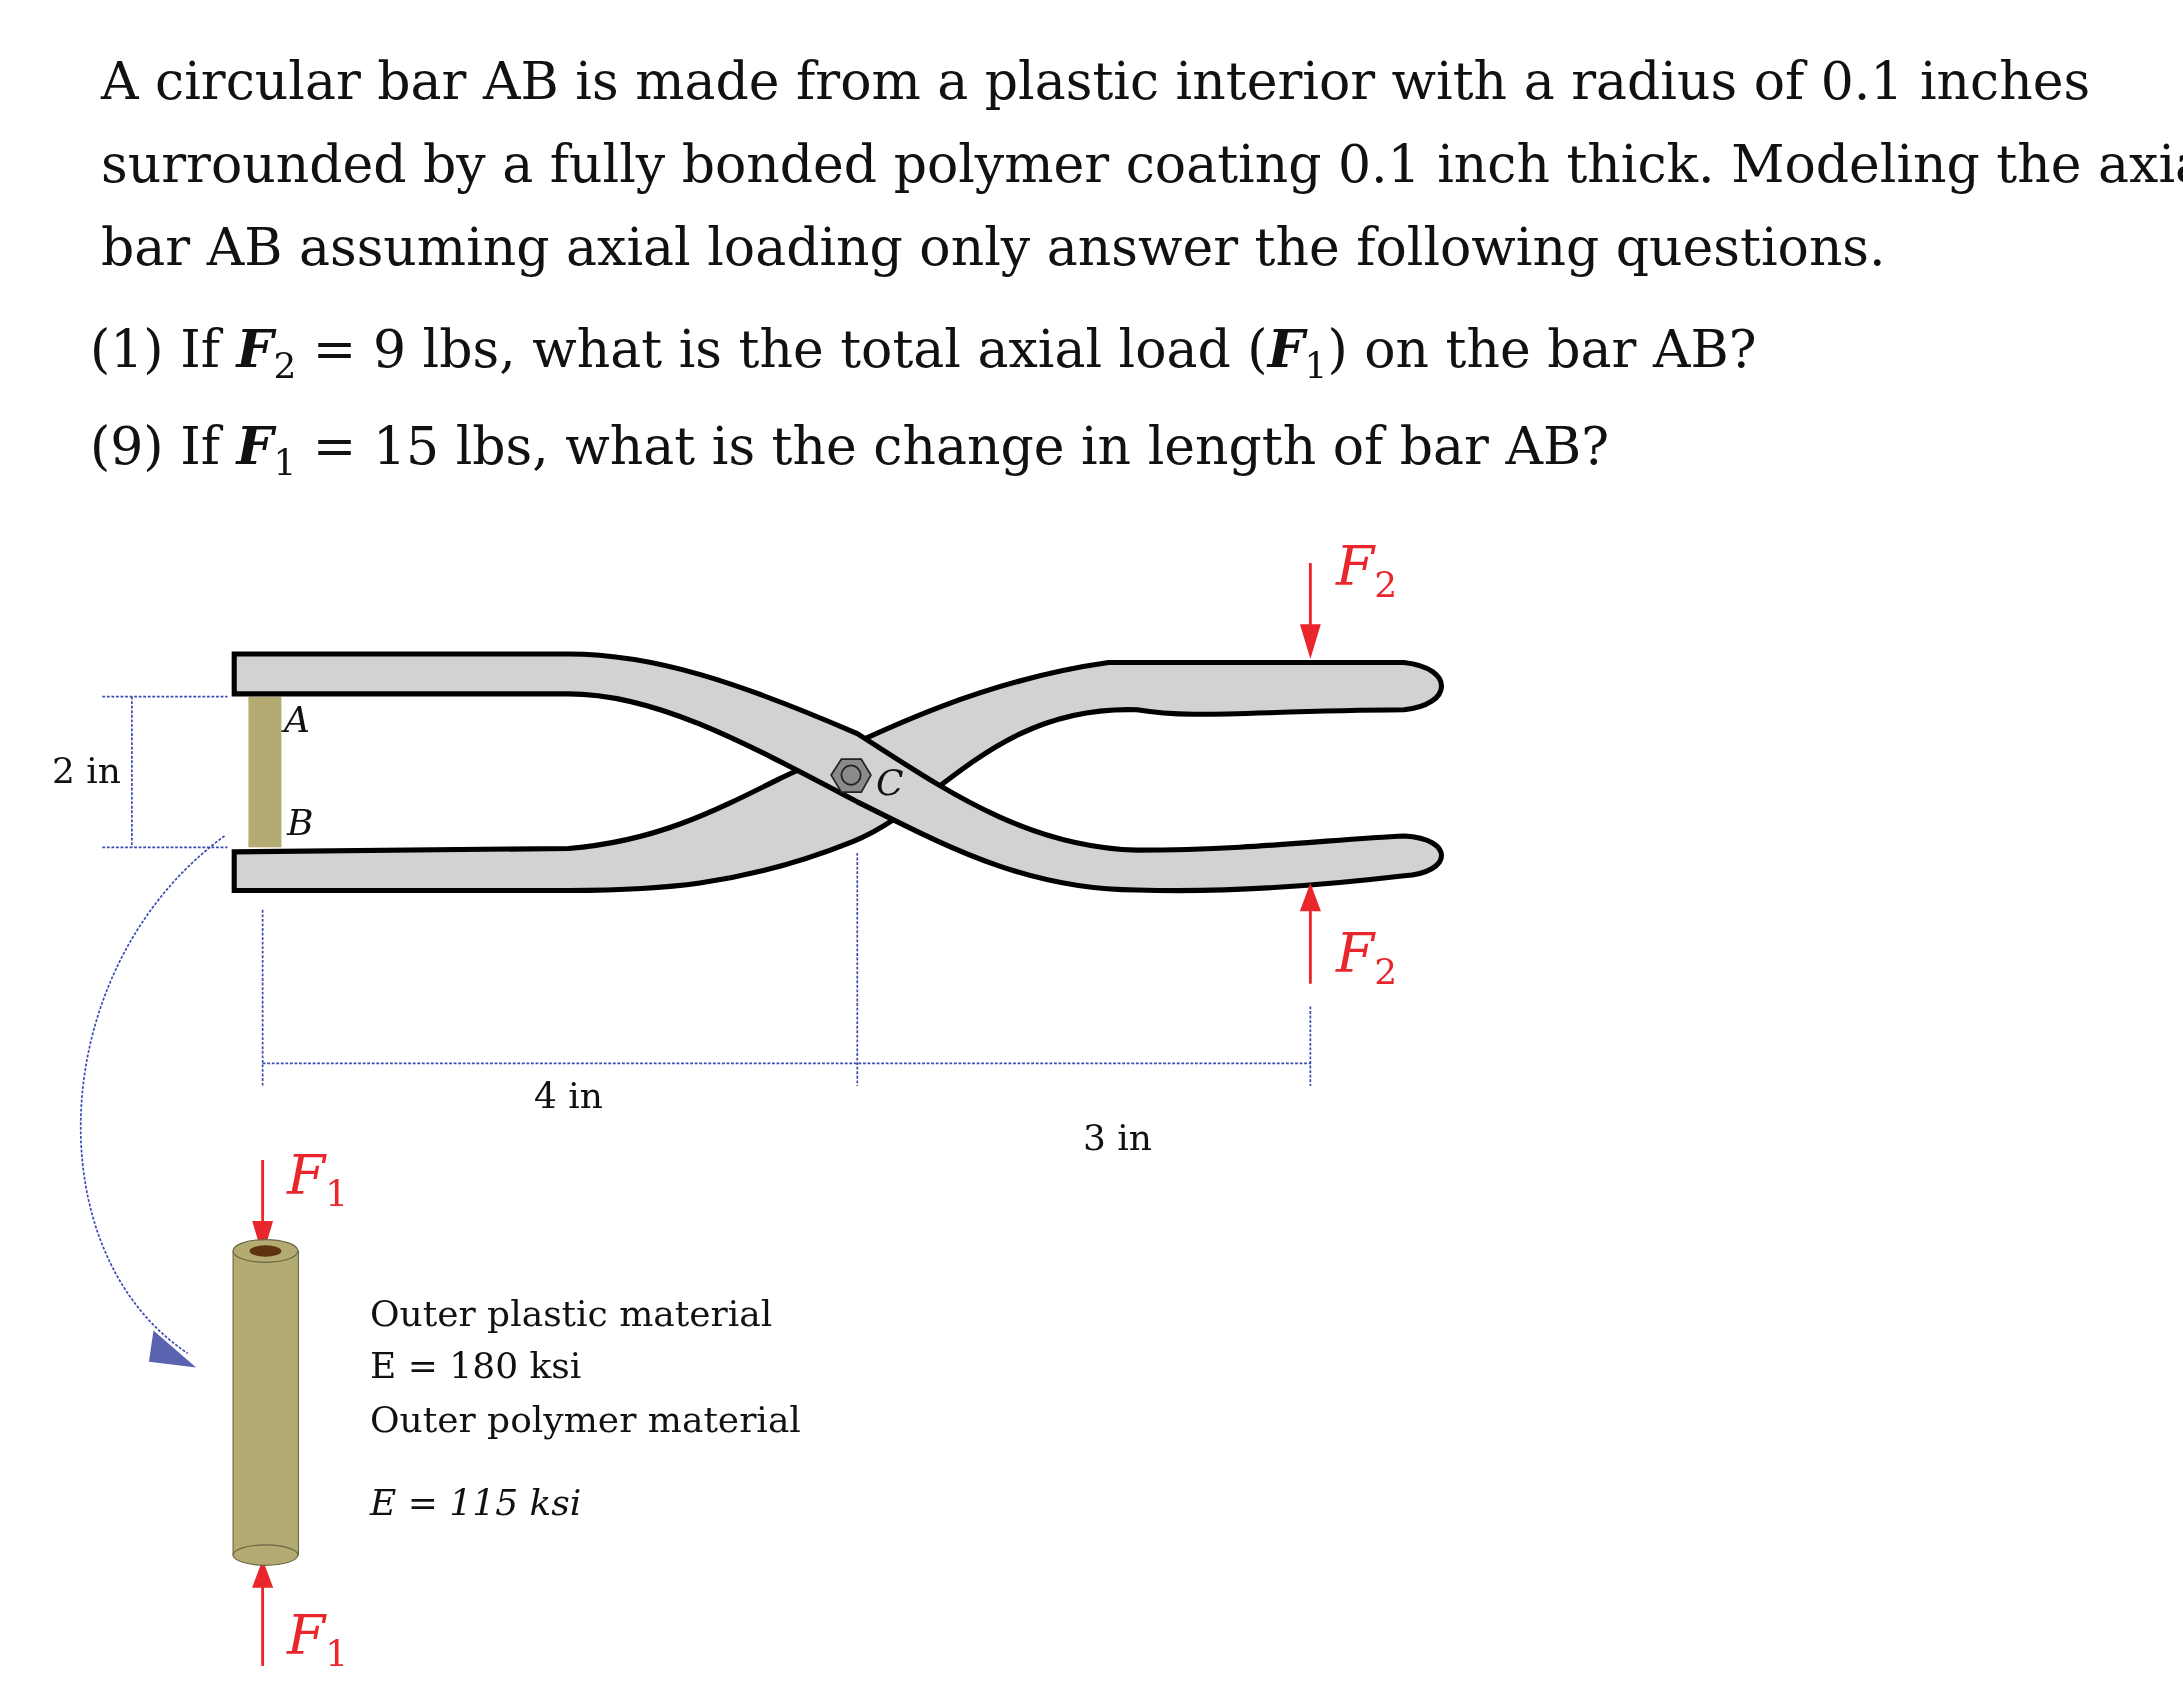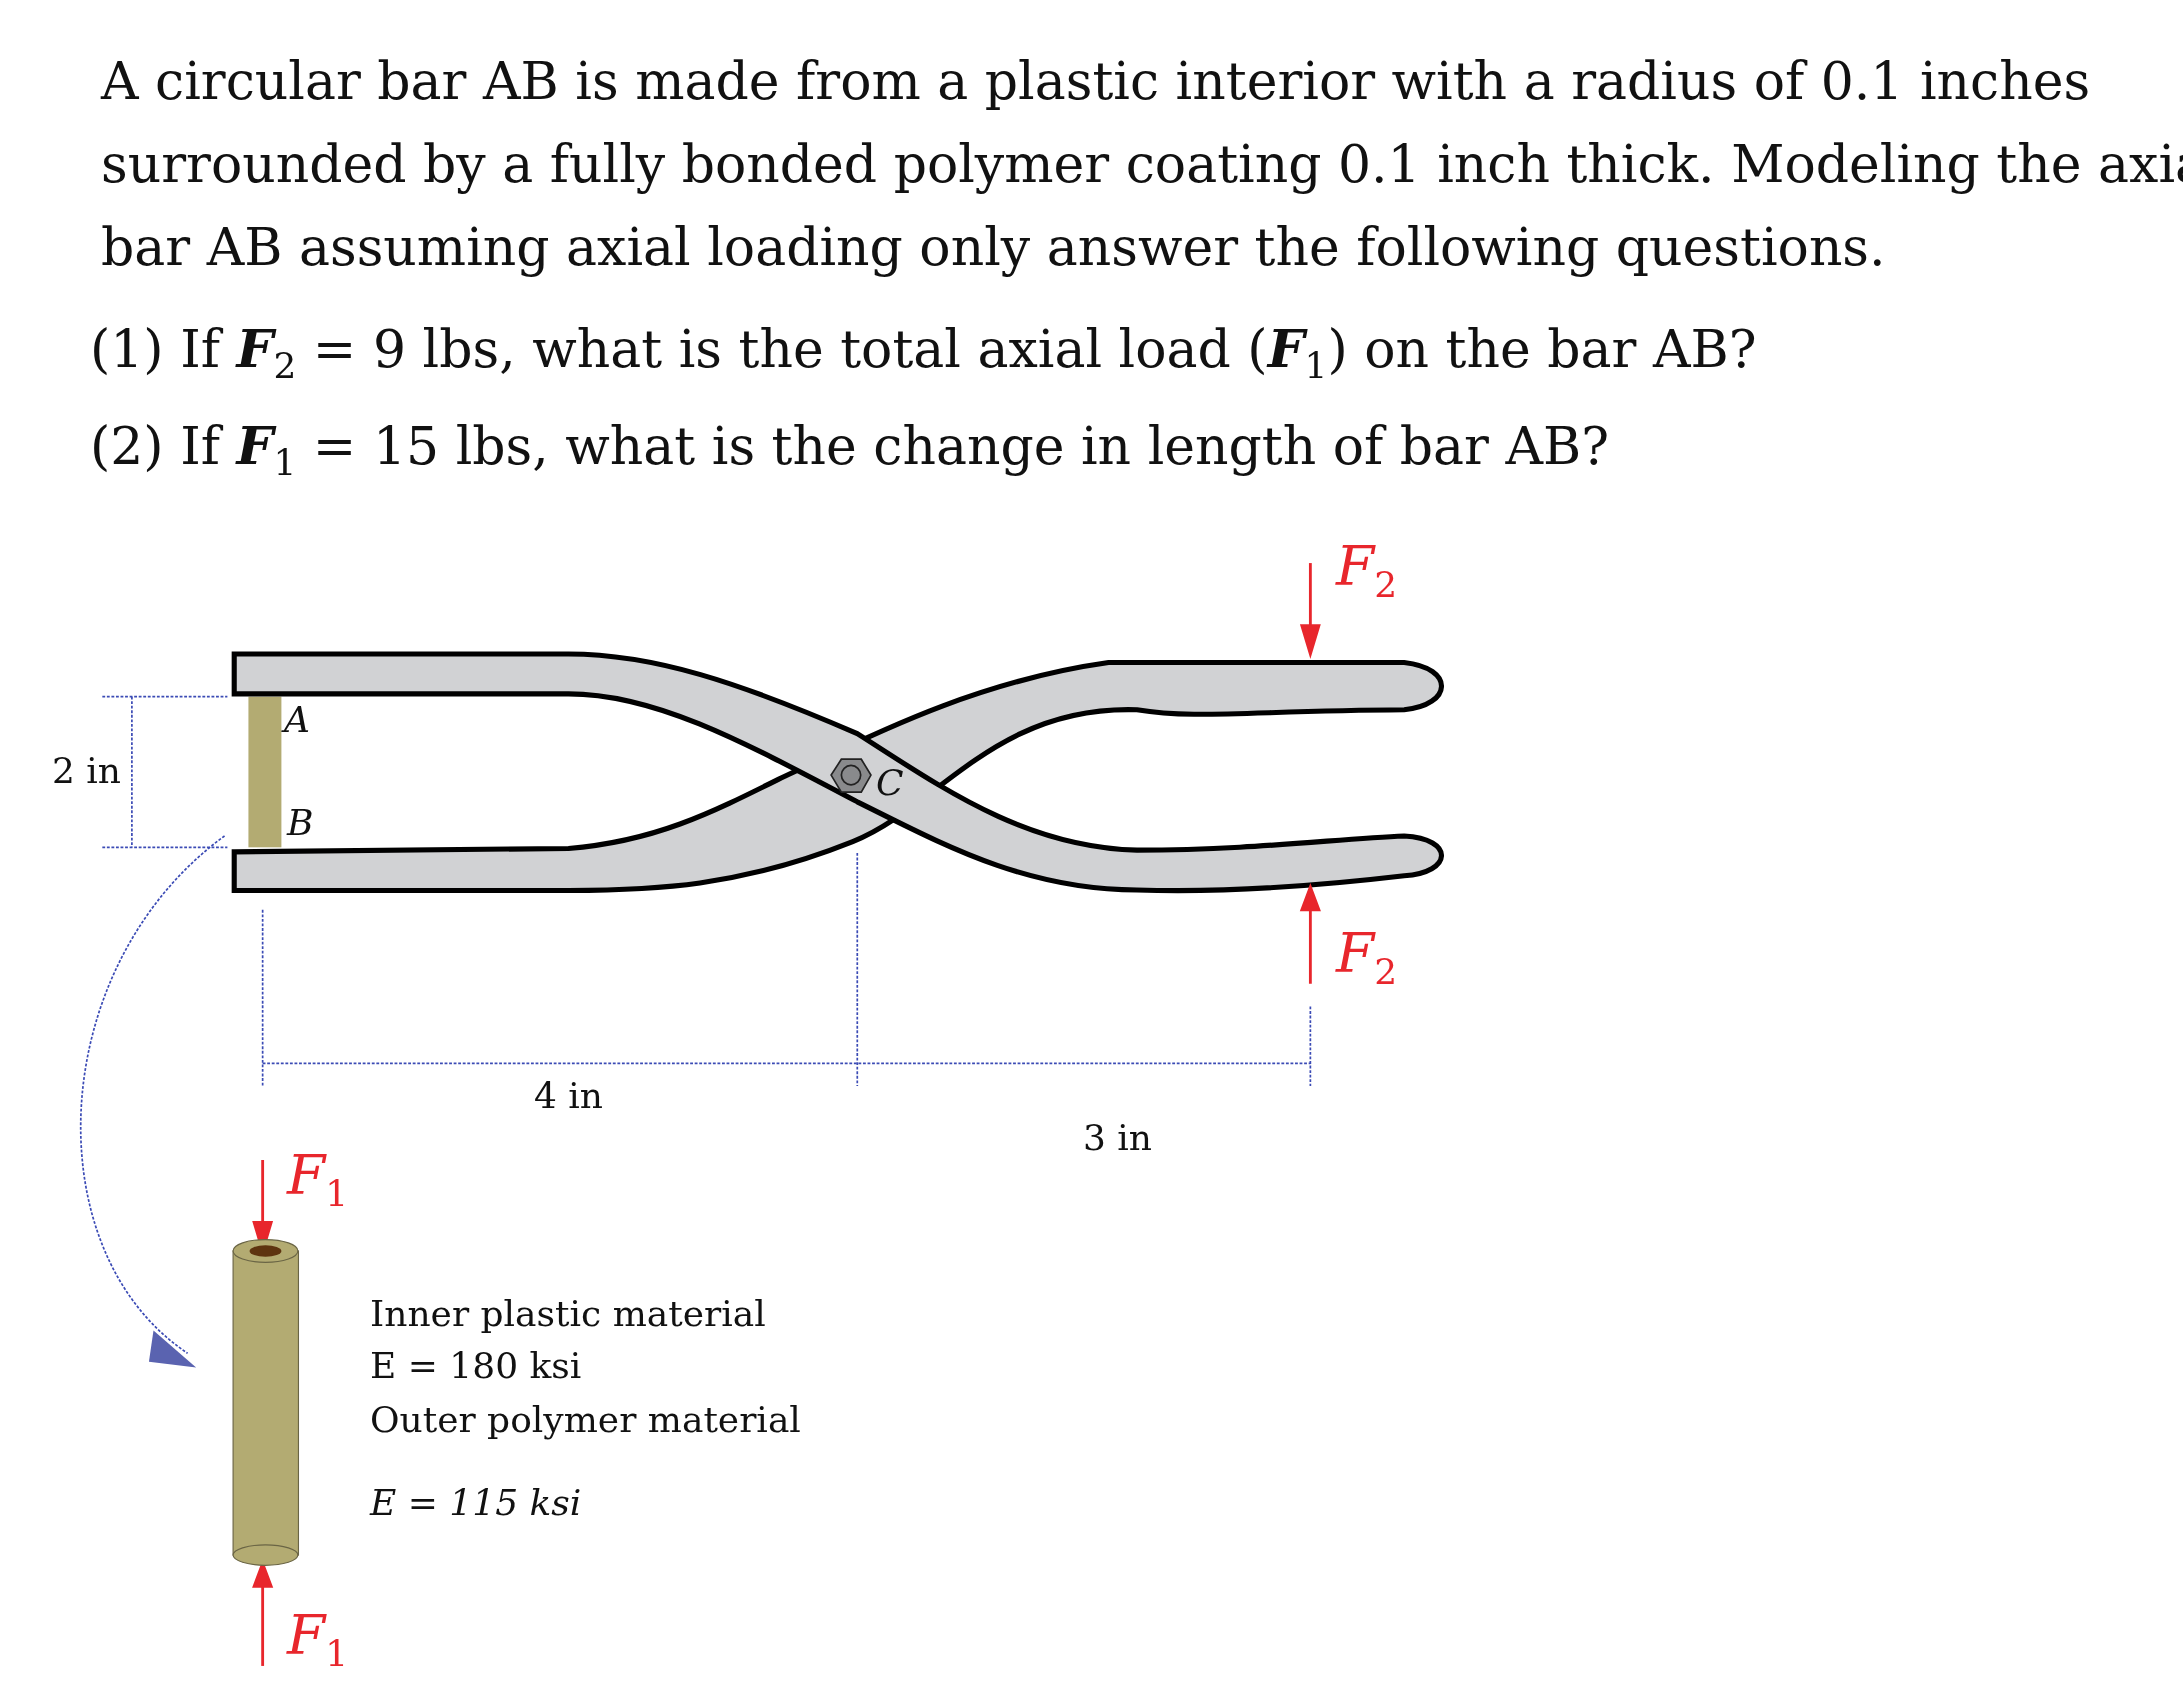--- a/index.html
+++ b/index.html
@@ -17,21 +17,21 @@
 <body>
 
 <div class="para" style="top:40px">A circular bar AB is made from a plastic interior with a radius of 0.1 inches</div>
 <div class="para" style="top:123px">surrounded by a fully bonded polymer coating 0.1 inch thick.  Modeling the axial</div>
 <div class="para" style="top:206px">bar AB assuming axial loading only answer the following questions.</div>
 
 <div class="q" style="top:318px">
   <span>(1) If </span><span class="it">F</span><sub>2</sub><span> = 9 lbs, what is the total axial load (</span><span class="it">F</span><sub>1</sub><span>) on the bar AB?</span>
 </div>
 <div class="q" style="top:415px">
-  <span>(2) If  </span><span class="it">F</span><sub>1</sub><span> = 15 lbs, what is the change in length of bar AB?</span>
+  <span>(9) If  </span><span class="it">F</span><sub>1</sub><span> = 15 lbs, what is the change in length of bar AB?</span>
 </div>
 
 <svg width="2183" height="1706" viewBox="0 0 3840 3000">
 
   <g stroke="#3b4bb5" stroke-width="3" stroke-dasharray="5,3" fill="none">
     <line x1="180" y1="1225" x2="400" y2="1225"></line>
     <line x1="180" y1="1490" x2="400" y2="1490"></line>
     <line x1="232" y1="1225" x2="232" y2="1490"></line>
     <line x1="462" y1="1600" x2="462" y2="1910"></line>
     <line x1="1508" y1="1500" x2="1508" y2="1910"></line>
@@ -72,17 +72,17 @@
 <div class="lbl" style="left:876px;top:762px;font-style:italic;">C</div>
 <div class="lbl" style="left:52px;top:750px;">2 in</div>
 <div class="lbl" style="left:534px;top:1075px;">4 in</div>
 <div class="lbl" style="left:1083px;top:1075px;margin-top:42px;">3 in</div>
 
 <div class="red" style="left:1336px;top:534px"><span>F</span><sub>2</sub></div>
 <div class="red" style="left:1336px;top:921px"><span>F</span><sub>2</sub></div>
 <div class="red" style="left:287px;top:1143px"><span>F</span><sub>1</sub></div>
 <div class="red" style="left:287px;top:1603px"><span>F</span><sub>1</sub></div>
 
-<div class="lbl" style="left:370px;top:1293px">Inner plastic material</div>
+<div class="lbl" style="left:370px;top:1293px">Outer plastic material</div>
 <div class="lbl" style="left:370px;top:1345px;">E = 180 ksi</div>
 <div class="lbl" style="left:370px;top:1399px">Outer polymer material</div>
 <div class="lbl" style="left:370px;top:1450px;font-style:italic;margin-top:32px;">E = 115 ksi</div>
 
 
 </body></html>

